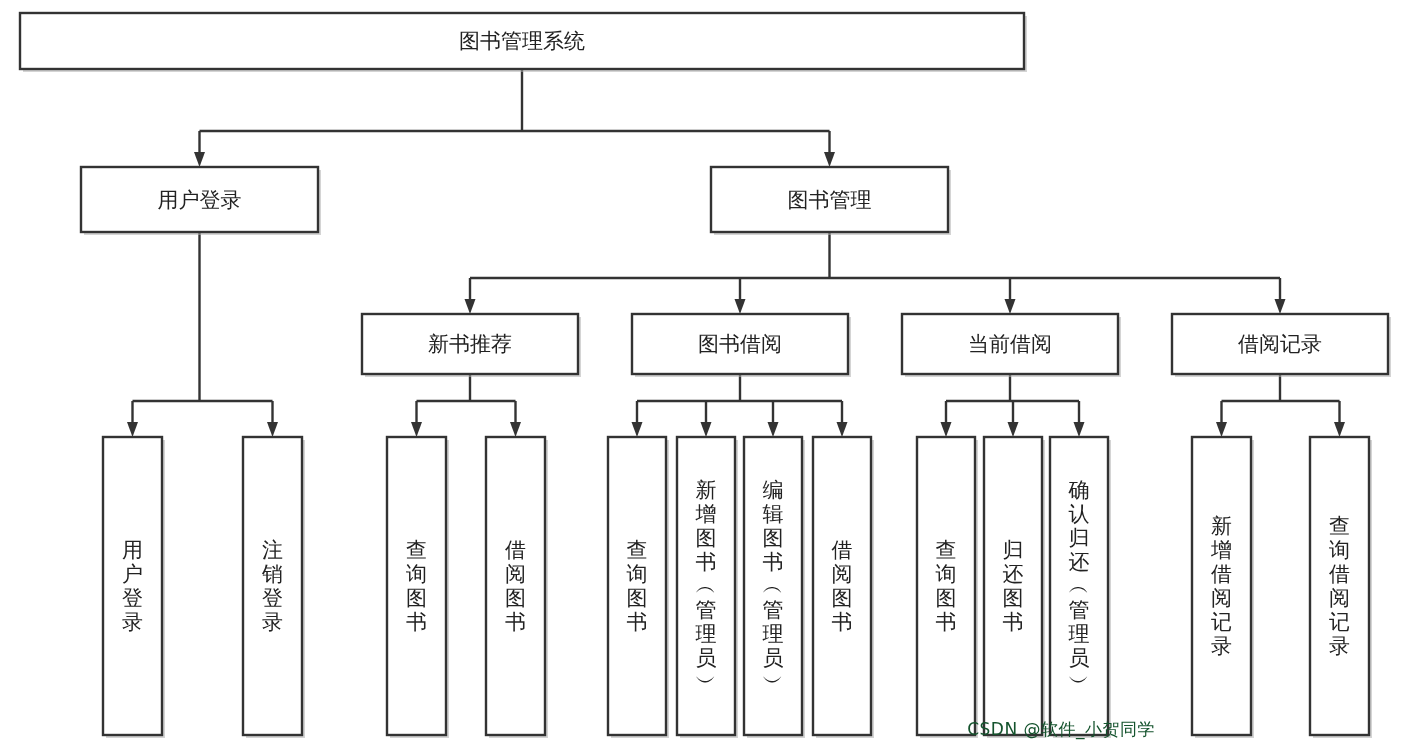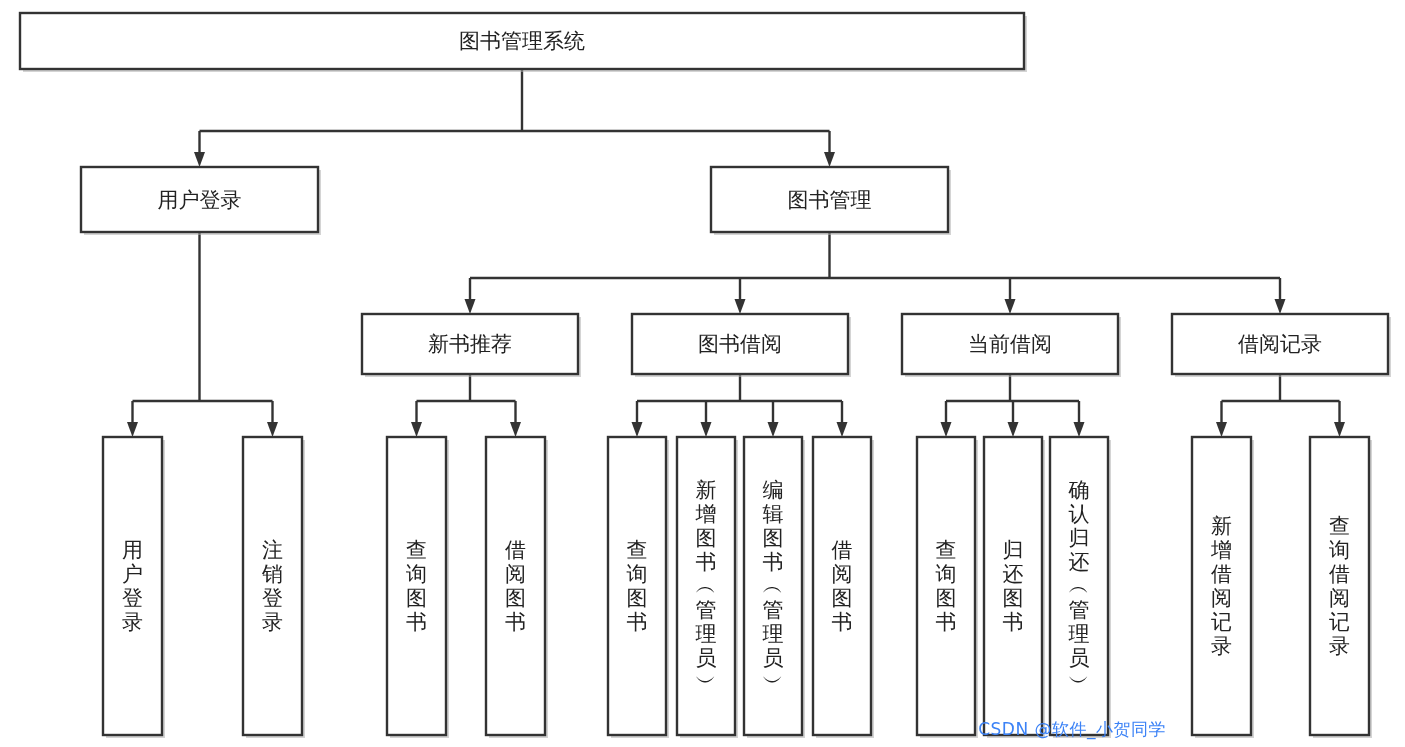--- a/index.html
+++ b/index.html
@@ -52,25 +52,25 @@
     dominant-baseline: middle;
   }
   .node-label-v {
     font-family: "DejaVu Sans", "Liberation Sans", sans-serif;
     font-size: 21px;
     fill: #222222;
     text-anchor: middle;
   }
   .watermark {
     position: absolute;
-    right: 0;
+    right: 11px;
     bottom: 6px;
     font-family: "DejaVu Sans", "Liberation Sans", sans-serif;
     font-size: 17px;
-    color: #3b82f6;
+    color: #14532d;
     white-space: nowrap;
     letter-spacing: 0.5px;
   }
 </style>
 </head>
 <body>
 
 <div id="diagram-root">
   <svg class="flow" viewBox="0 0 1405 747">
     <g id="edges-layer">

